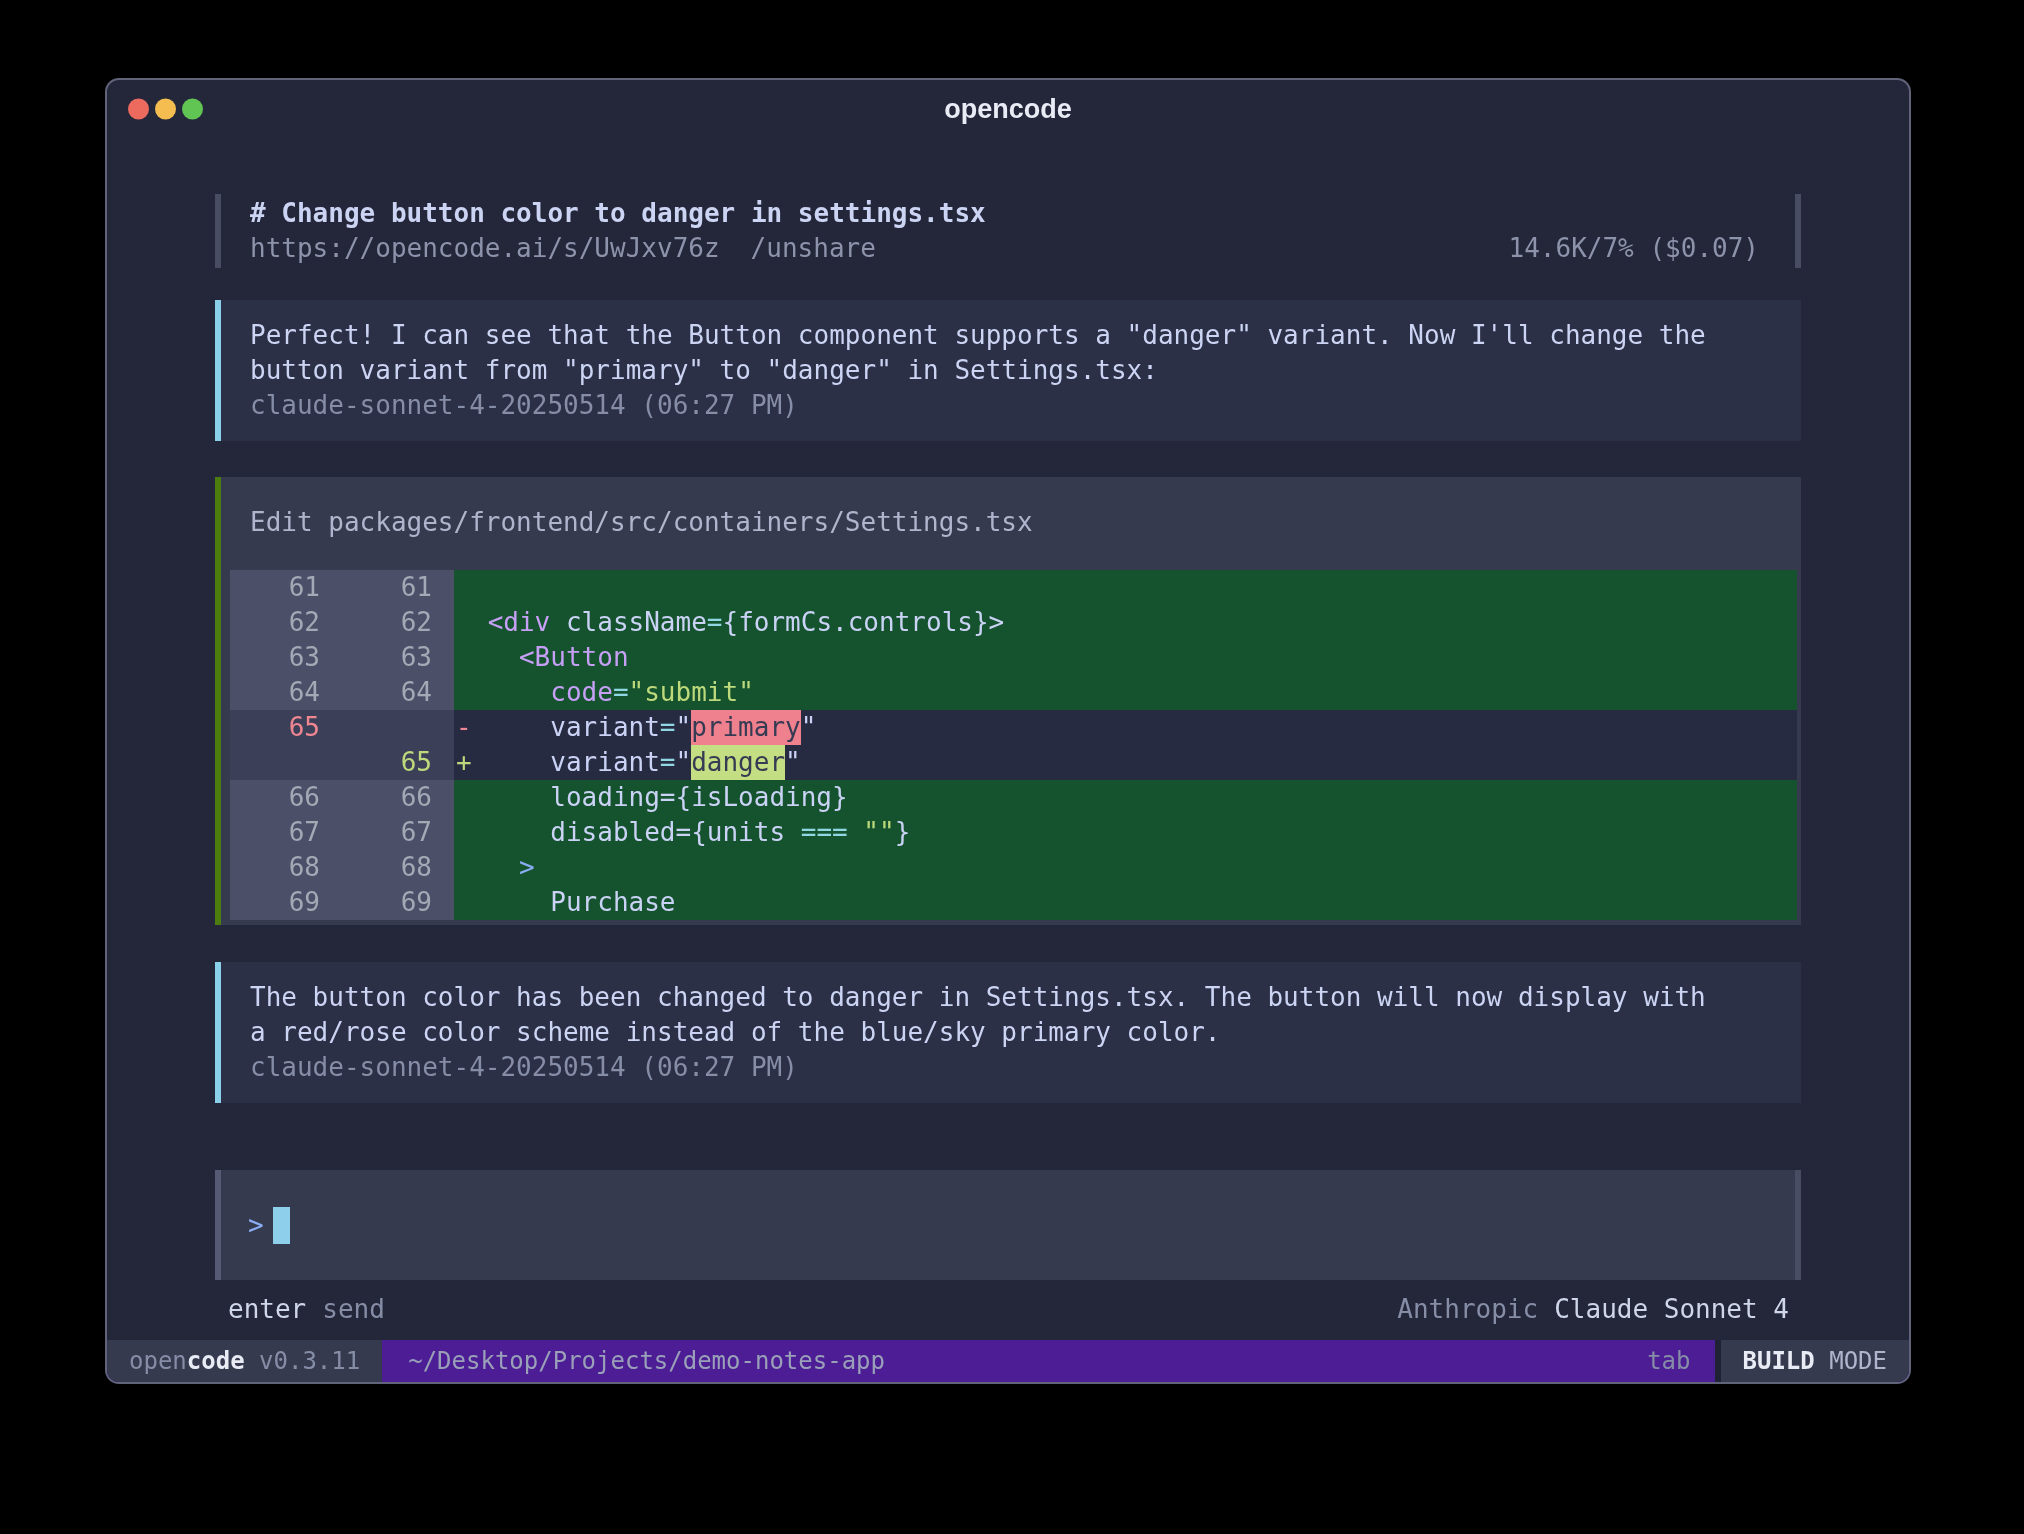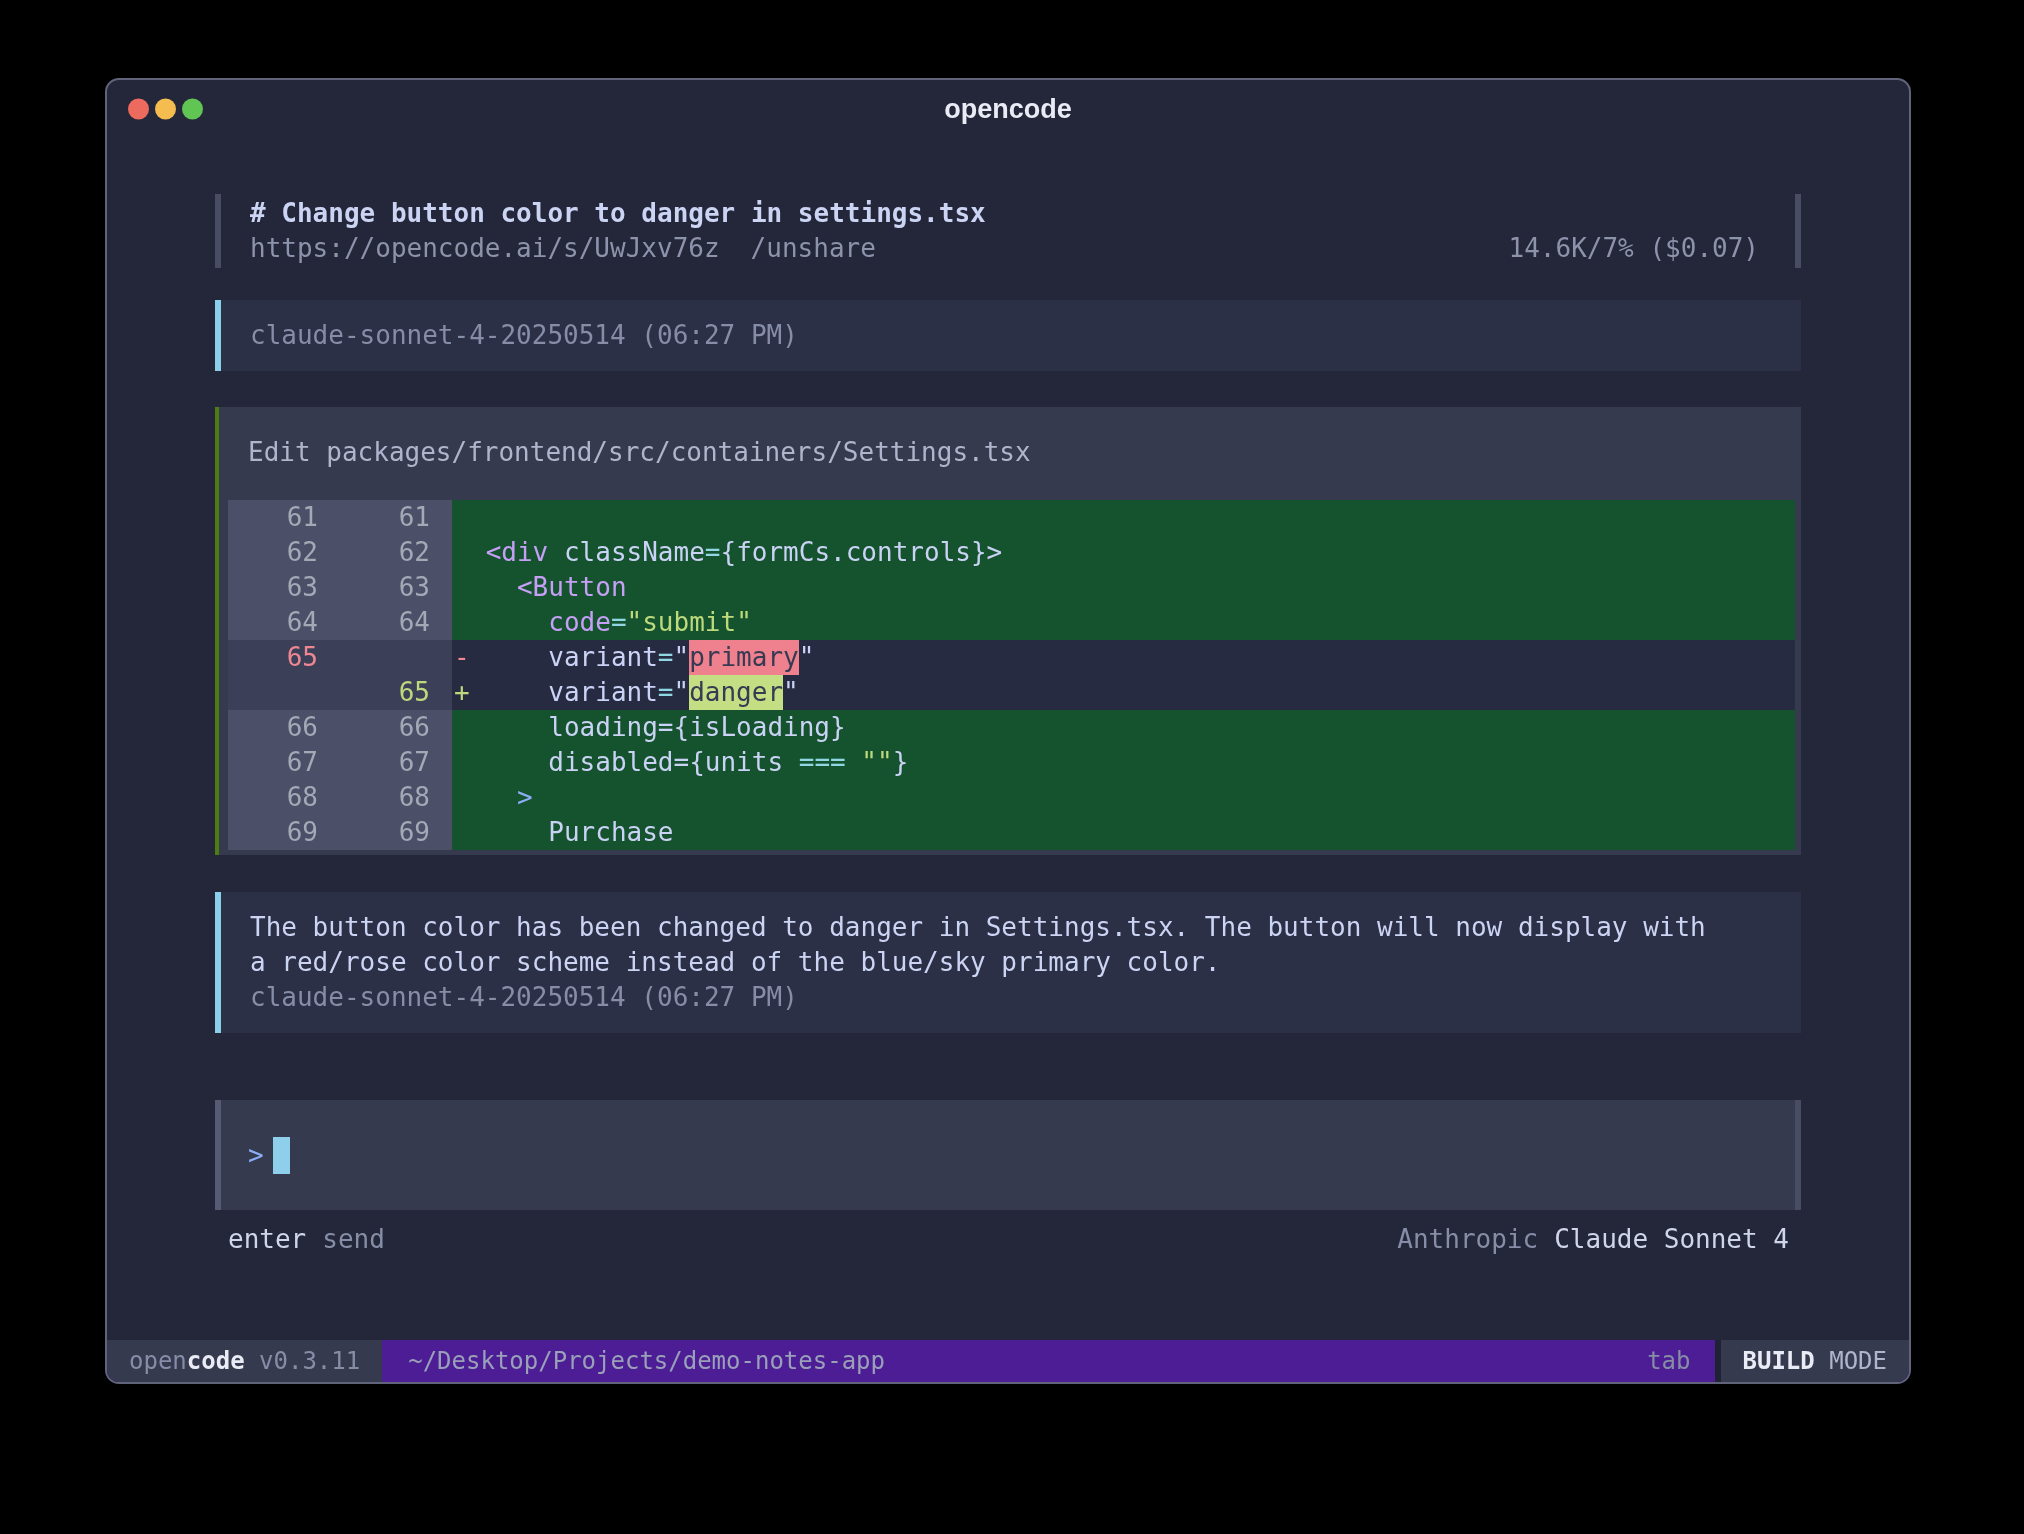--- a/index.html
+++ b/index.html
@@ -35,21 +35,21 @@
   .msg{
     background:#2c3046;border-left:6px solid #8bd0ea;
     padding:18px 0 18px 29px;color:#ccd4f4;
   }
   .msg1{margin-top:32px;}
   .msg2{margin-top:37px;}
   .msg-text{white-space:pre-line;}
   .msg-meta{color:#868da6;}
   
   .edit-card{
-    margin-top:36px;background:#363a4f;border-left:4px solid #4d7c0f;
+    margin-top:36px;background:#363a4f;border-left:6px solid #4d7c0f;
     padding:28px 0 5px 0;
   }
   .edit-header{padding-left:29px;color:#aeb5cc;margin-bottom:30px;}
   .diff{margin-left:9px;width:1567px;}
   .diff-row{display:flex;height:35px;}
   .dr-num{width:112px;flex:none;box-sizing:border-box;text-align:right;padding-right:22px;
     color:#a5a8b5;background:#4b4f68;}
   .diff-row.del .dr-num,.diff-row.add .dr-num{background:#3b3f58;}
   .dr-old.del{color:#ee8791;}
   .dr-new.add{color:#bdd97c;}
@@ -109,20 +109,22 @@
     <div class="session-header">
       <div class="session-title"># Change button color to danger in settings.tsx</div>
       <div class="session-sub">
         <span class="session-url">https://opencode.ai/s/UwJxv76z</span>
         <span class="session-unshare">/unshare</span>
         <span class="session-tokens">14.6K/7% ($0.07)</span>
       </div>
     </div>
 
     <div class="msg msg1">
+      <div class="msg-text">Perfect! I can see that the Button component supports a "danger" variant. Now I'll change the
+button variant from "primary" to "danger" in Settings.tsx:</div>
       <div class="msg-meta">claude-sonnet-4-20250514 (06:27 PM)</div>
     </div>
 
     <div class="edit-card">
       <div class="edit-header">Edit packages/frontend/src/containers/Settings.tsx</div>
       <div class="diff">
           <div class="diff-row ctx">
             <span class="dr-num dr-old ctx">61</span>
             <span class="dr-num dr-new ctx">61</span>
             <span class="dr-body"><span class="dr-marker"></span></span>

